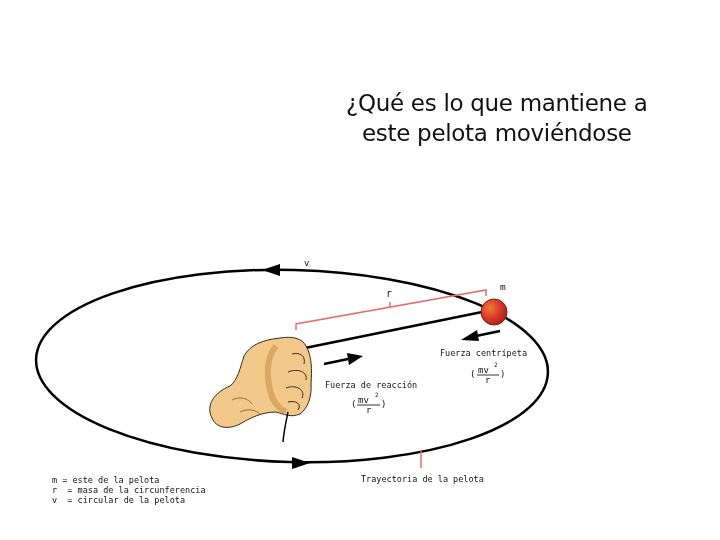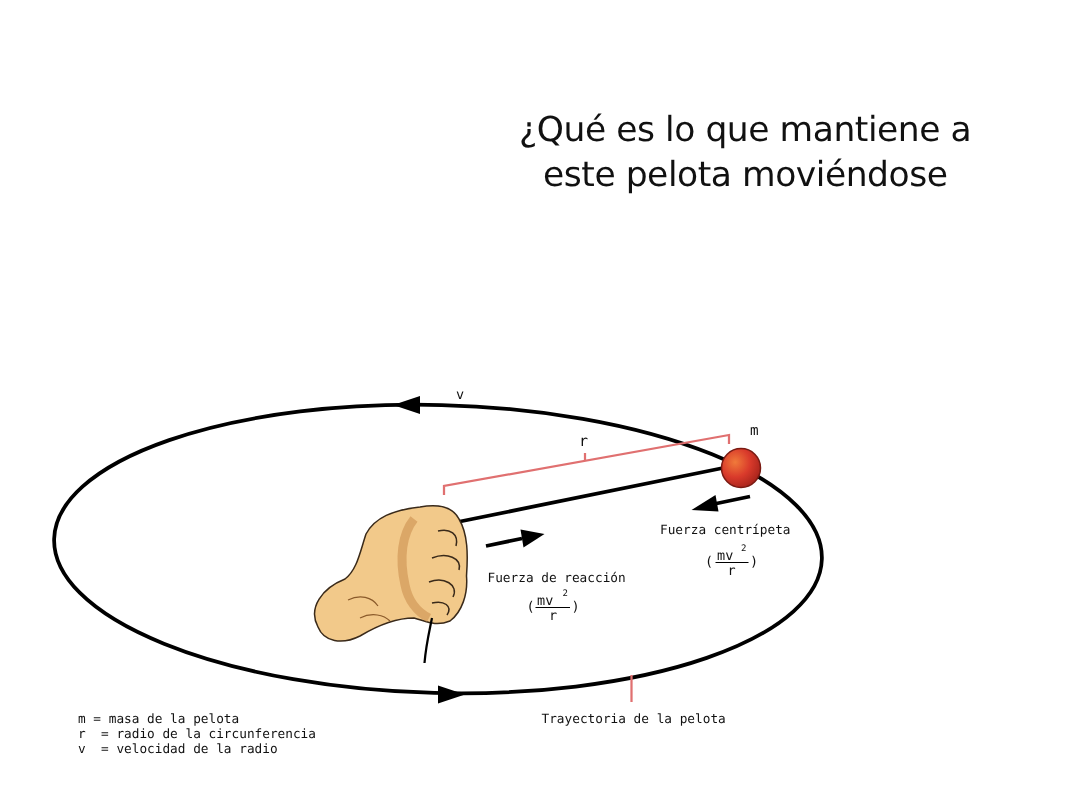--- a/index.html
+++ b/index.html
@@ -1,18 +1,18 @@
 <!DOCTYPE html>
 <html><head>
   <meta charset="utf-8">
   <style>
     html, body { margin: 0; padding: 0; background: #ffffff; }
     body { width: 720px; height: 540px; position: relative; overflow: hidden; font-family: "Liberation Sans", sans-serif; }
     .question {
-      position: absolute; left: 346px; top: 73px; width: 370px;
+      position: absolute; left: 346px; top: 89px; width: 370px;
       font-family: "DejaVu Sans", sans-serif; font-size: 23px; line-height: 29.5px; color: #111;
       letter-spacing: -0.3px;
     }
     .question .line { display: block; white-space: nowrap; }
     .question .indent { padding-left: 16px; }
     svg.diagram { position: absolute; left: 0; top: 0; }
     .lbl { font-family: "DejaVu Sans Mono", monospace; fill: #111; }
     .legend {
       position: absolute; left: 52px; top: 475px;
       font-family: "DejaVu Sans Mono", monospace; font-size: 8.5px; line-height: 10px; color: #111;
@@ -100,16 +100,16 @@
   <g>
     <path d="M212,418 C205,405 215,392 230,386 C238,380 240,368 244,356 C250,345 262,340 280,338 C292,336 302,338 306,346 C312,356 312,370 311,384 C312,396 308,408 300,414 C290,418 284,414 276,412 C262,412 250,418 240,424 C228,430 216,428 212,418 Z" fill="#f2c98a" stroke="#3a2a1a" stroke-width="1"></path>
     <path d="M276,346 C268,356 266,372 270,390 C272,400 278,408 286,412" fill="none" stroke="#c88a4a" stroke-width="6" opacity="0.55"></path>
     <path d="M292,354 C300,352 306,356 304,364 M288,372 C298,368 308,372 306,380 M286,388 C296,384 306,390 302,398 M288,402 C296,400 302,404 298,410" fill="none" stroke="#3a2a1a" stroke-width="1"></path>
     <path d="M232,400 C240,396 248,398 252,404 M240,412 C248,408 256,410 260,414" fill="none" stroke="#8a5a2a" stroke-width="0.8"></path>
     <path d="M288,412 C286,422 284,430 283,442" fill="none" stroke="#000" stroke-width="1.5"></path>
   </g>
 </svg>
 
 <div class="legend">
-  <div>m = masa de la pelota</div>
-  <div>r  = radio de la circunferencia</div>
-  <div>v  = velocidad de la radio</div>
+  <div>m = este de la pelota</div>
+  <div>r  = masa de la circunferencia</div>
+  <div>v  = circular de la pelota</div>
 </div>
 
 </body></html>

